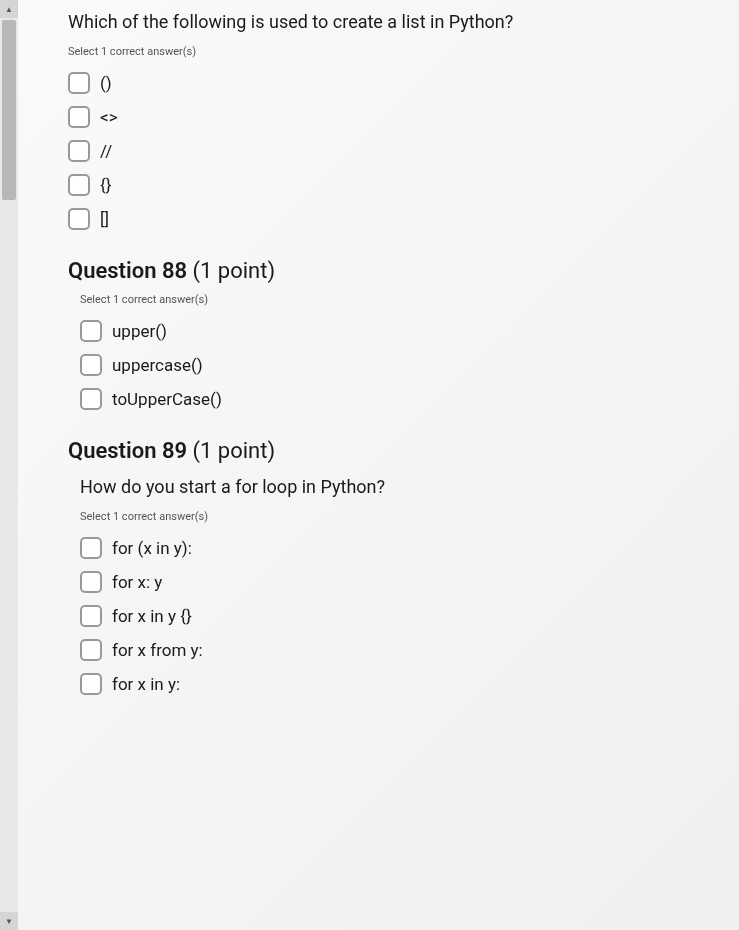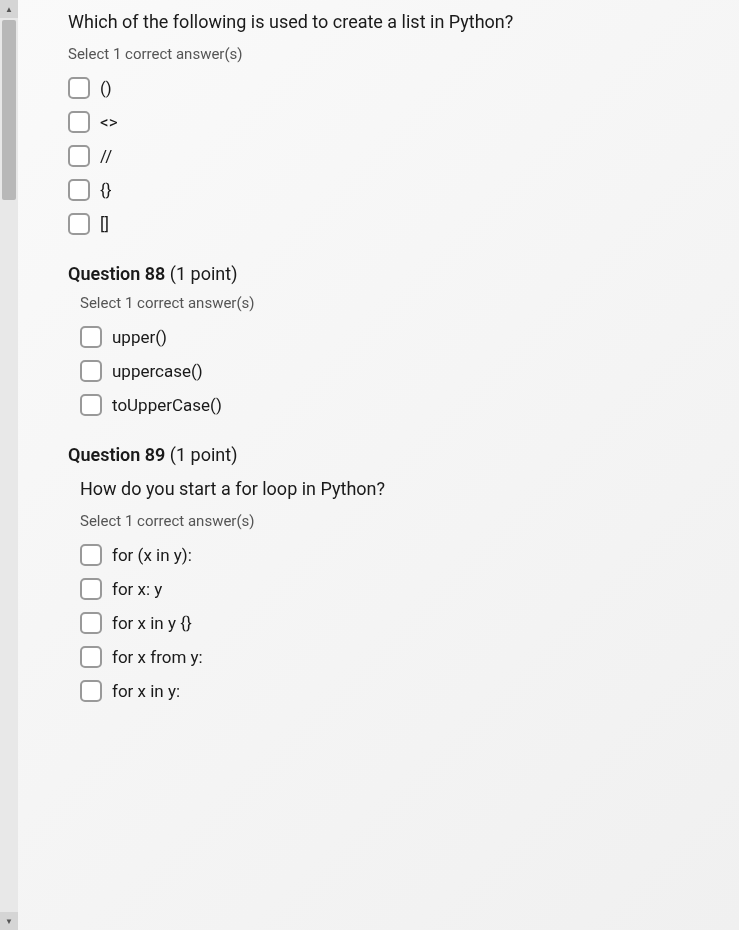--- a/index.html
+++ b/index.html
@@ -61,37 +61,37 @@
     }
     .content {
       flex: 1;
       padding: 8px 22px 8px 50px;
       color: #222;
     }
     .question-block {
       margin-bottom: 28px;
     }
     .question-header {
-      font-size: 18px;
+      font-size: 22px;
       font-weight: 600;
       color: #1a1a1a;
       margin-bottom: 10px;
     }
     .question-header .points {
       font-weight: 400;
     }
     .question-text {
       font-size: 18px;
       color: #1a1a1a;
       margin-bottom: 10px;
       line-height: 1.5;
       padding-left: 12px;
     }
     .instruction {
-      font-size: 15px;
+      font-size: 11px;
       color: #555;
       margin-bottom: 14px;
       padding-left: 12px;
     }
     .options {
       padding-left: 12px;
     }
     .option-row {
       display: flex;
       align-items: center;

